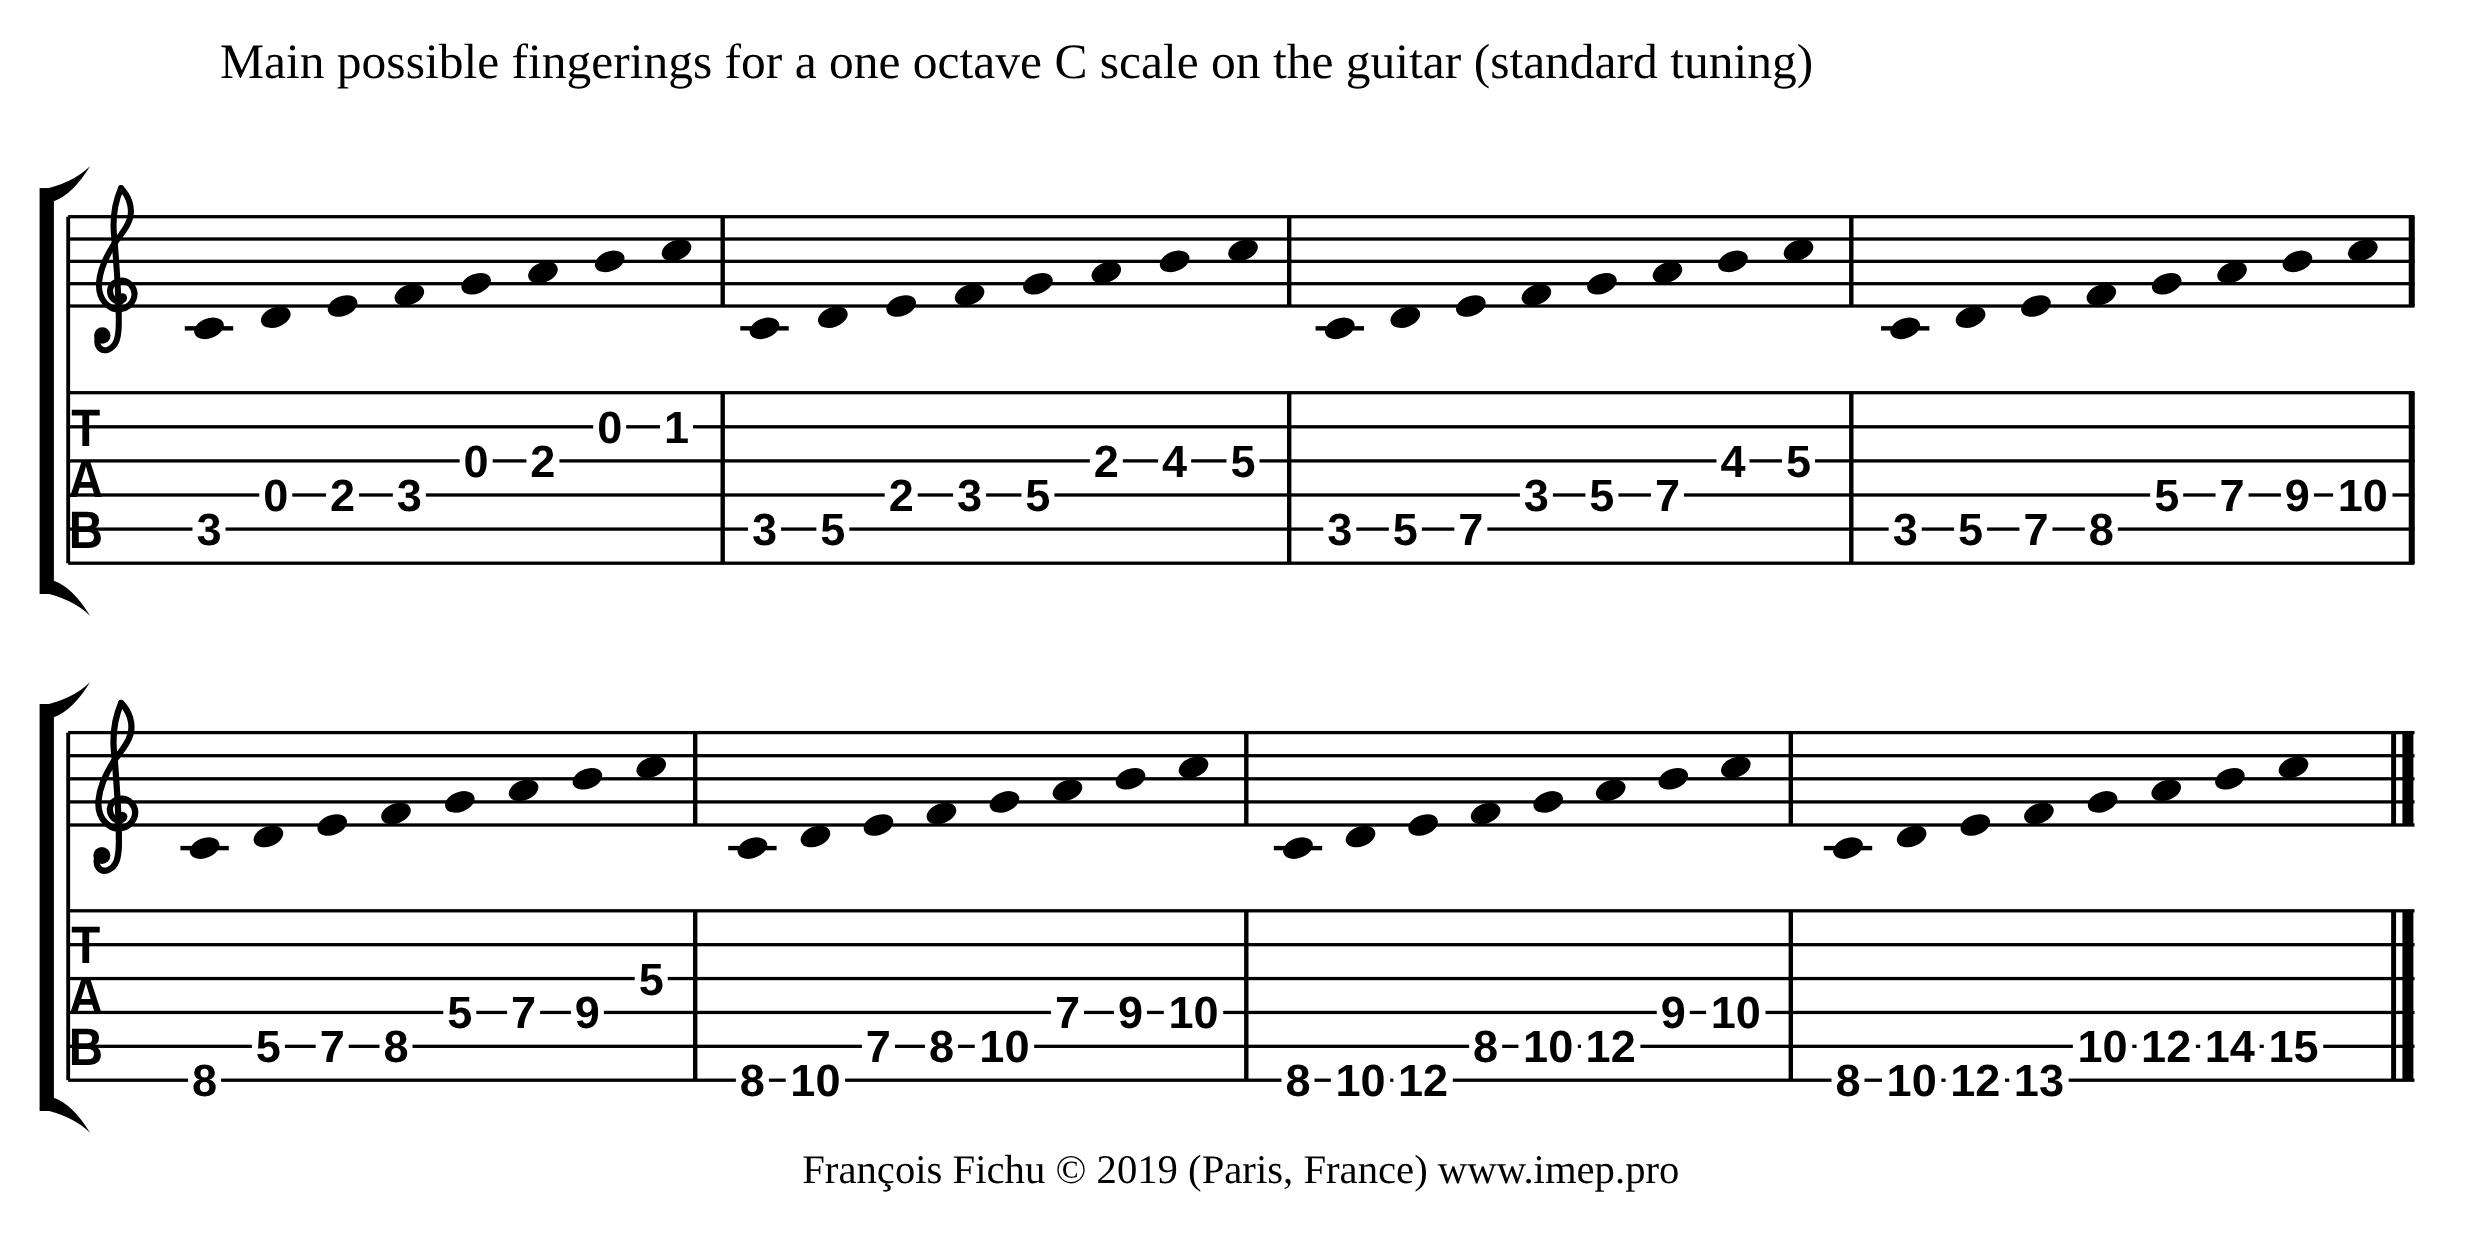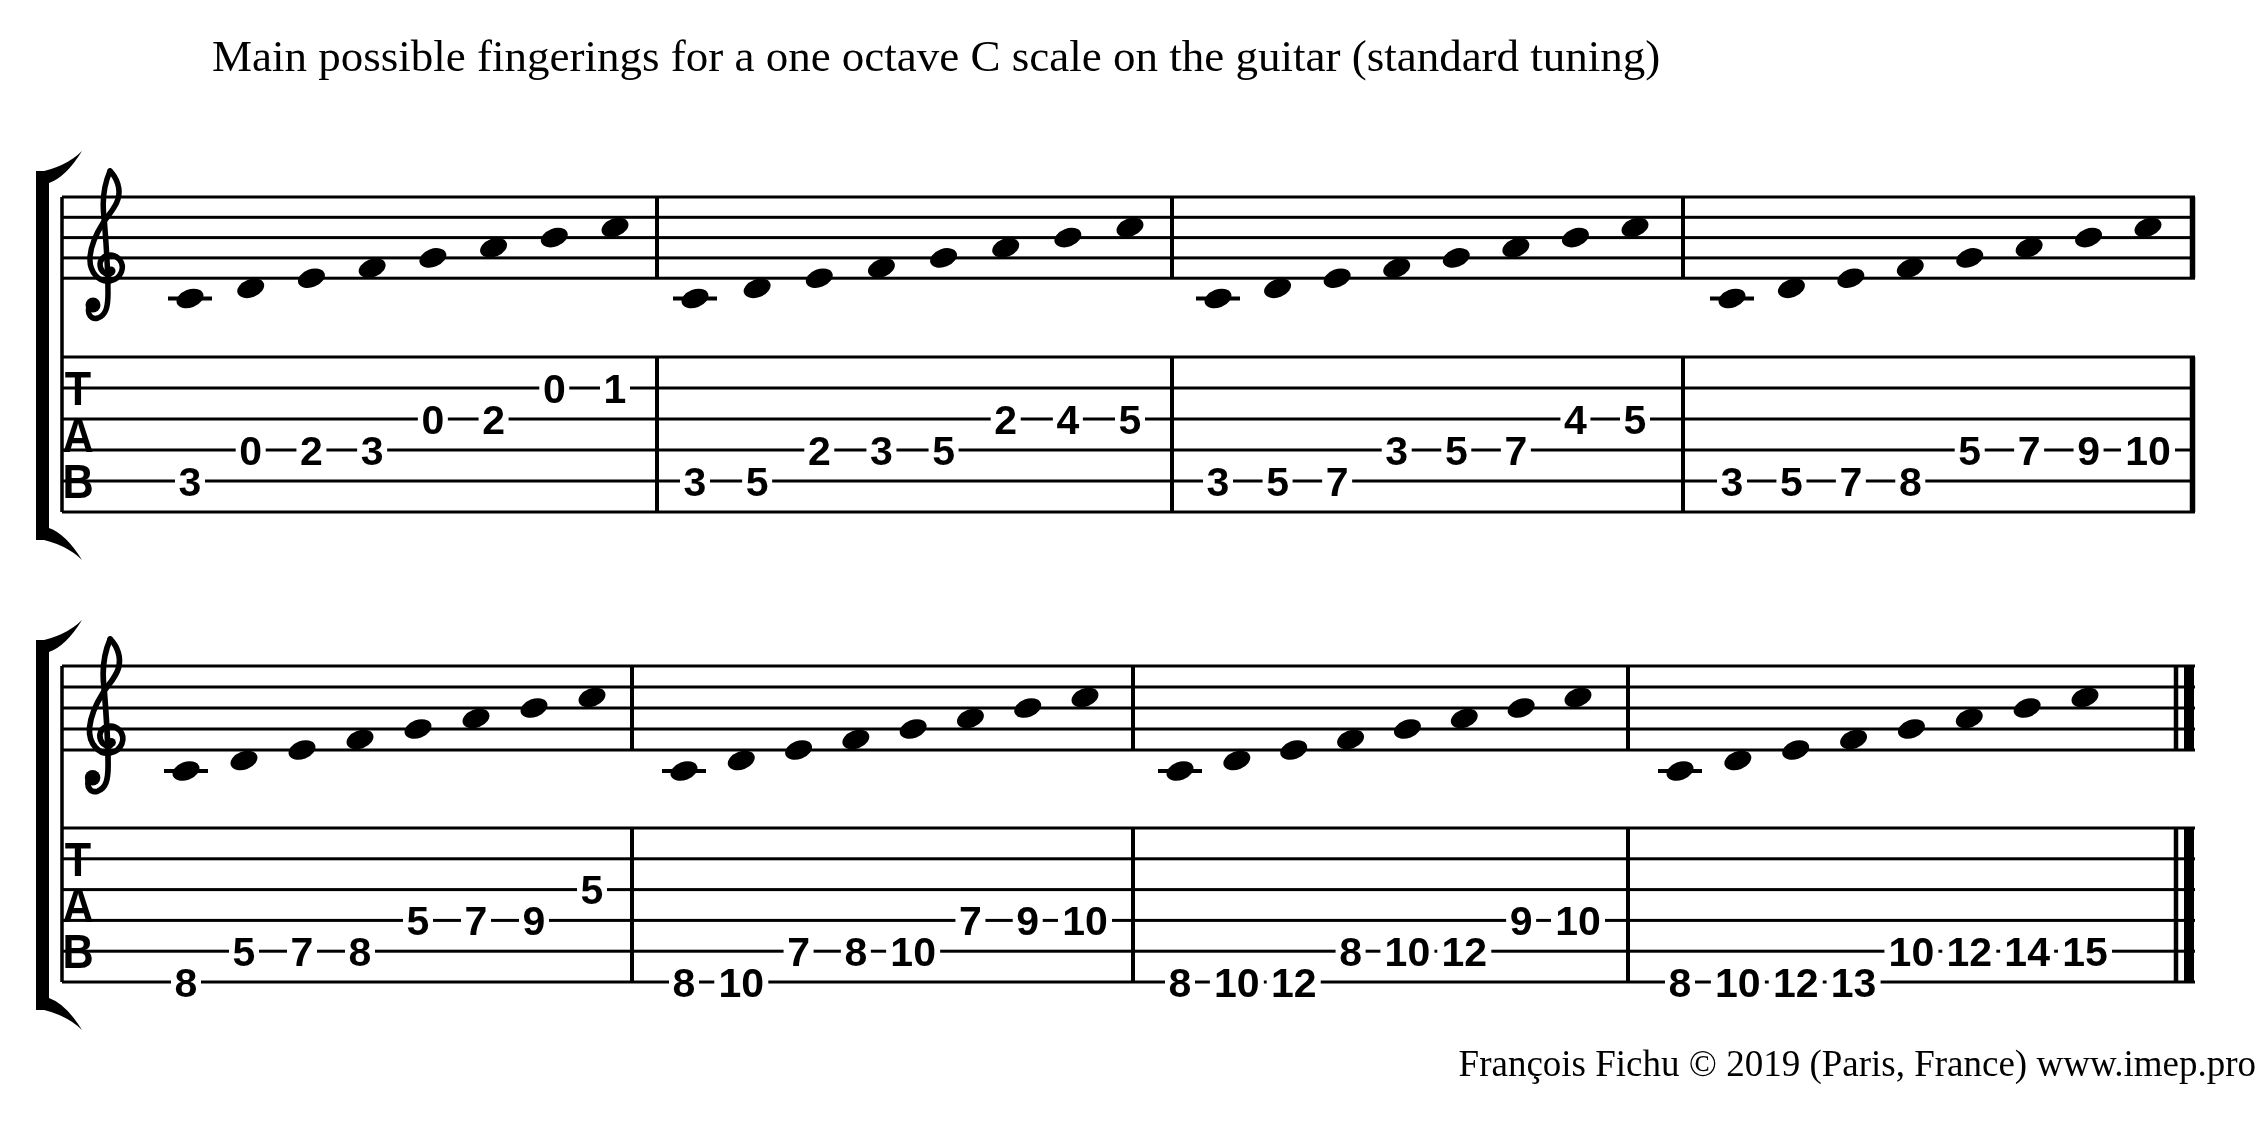--- a/index.html
+++ b/index.html
@@ -1,20 +1,20 @@
 <!DOCTYPE html>
 <html><head>
 <meta charset="utf-8">
 <style>
   html,body{margin:0;padding:0;background:#ffffff;}
   .page{position:relative;width:2256px;height:1121px;background:#ffffff;color:#000;
         font-family:"Liberation Serif",serif;overflow:hidden;}
   .title-block{position:absolute;left:200px;top:30px;font-size:45px;line-height:53px;
-        color:#000;white-space:nowrap;margin-left:12px;}
-  .footer-line{position:absolute;left:0;top:1042px;width:100%;text-align:right;
+        color:#000;white-space:nowrap;}
+  .footer-line{position:absolute;left:0;top:1042px;width:100%;text-align:center;
         font-size:37px;color:#000;white-space:nowrap;}
   svg.score{position:absolute;left:0;top:0;}
   .tabnum{font-family:"Liberation Sans",sans-serif;font-weight:700;font-size:41px;}
   .tabletter{font-family:"Liberation Sans",sans-serif;font-weight:700;font-size:48px;}
 </style>
 </head>
 <body>
 
 <div class="page">
   <div class="title-block">

